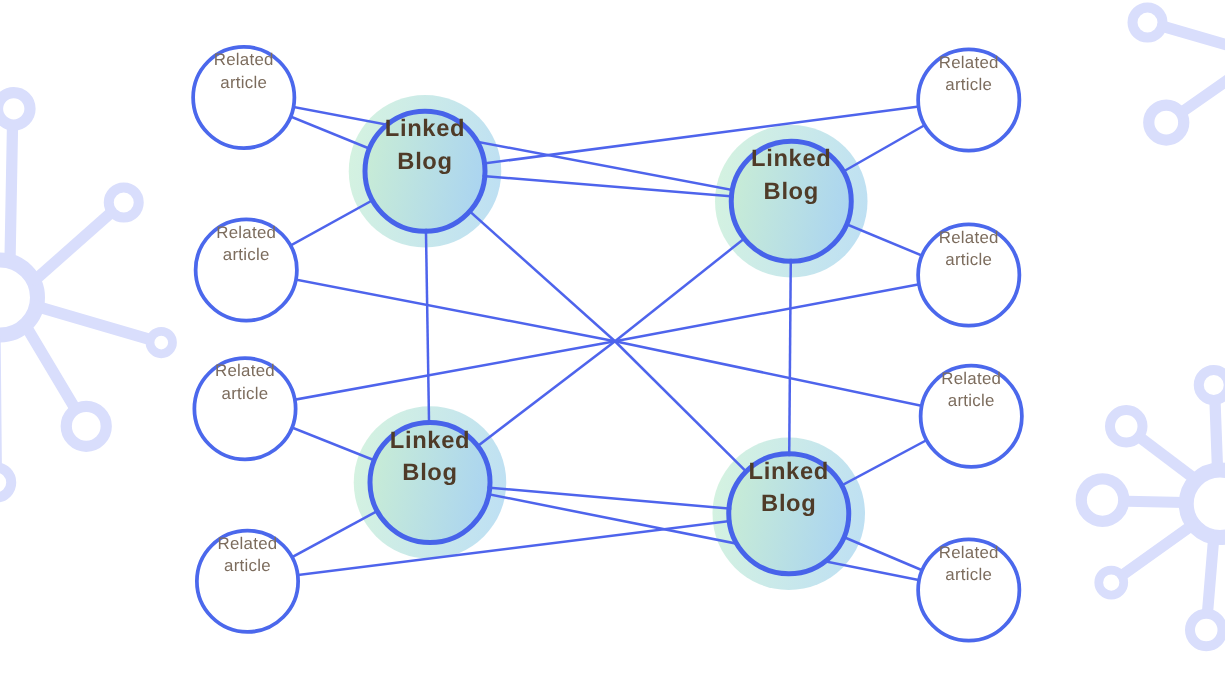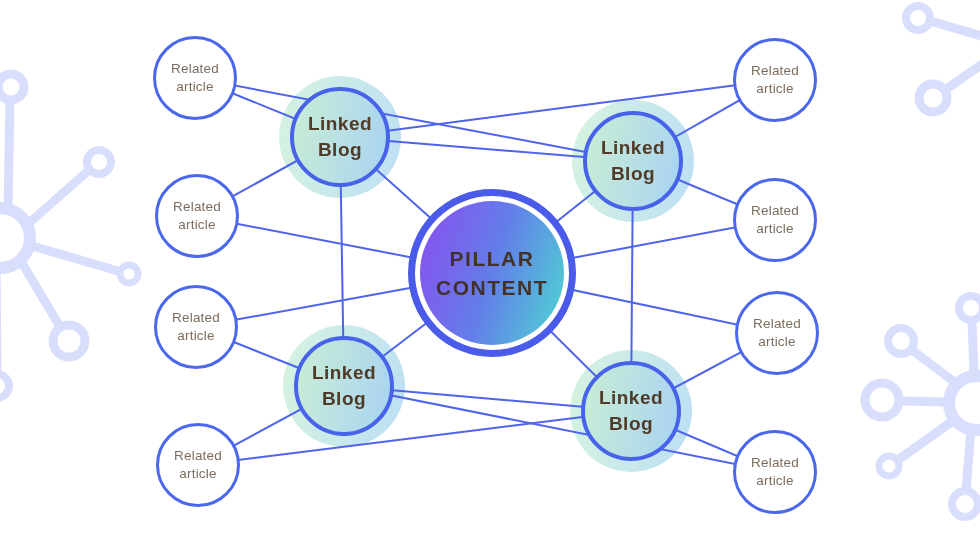--- a/index.html
+++ b/index.html
@@ -11,21 +11,21 @@
   .deco { position:absolute; left:0; top:0; z-index:0; }
   .deco * { stroke: var(--decoration,#d9defc); fill:none; stroke-linecap:round; }
   .halo {
     position:absolute; border-radius:50%; z-index:1; opacity:.72;
     background: linear-gradient(100deg, var(--halo-grad-start,#c6efd3), var(--halo-grad-end,#a3d2f0));
   }
   .edges { position:absolute; left:0; top:0; z-index:2; }
   .edge { stroke: var(--line,#4e64ec); stroke-width:2; }
   .node {
     position:absolute; border-radius:50%; box-sizing:border-box; z-index:3;
-    display:flex; align-items:center; justify-content:center; text-align:center;
+    display:flex; align-items:flex-start; justify-content:center; text-align:center;
   }
   .related { background:#fff; border:3px solid var(--related-stroke,#4b68ec); }
   .related .label {
     display:block; width:62px; font-size:13.5px; line-height:1.3;
     color: var(--related-text,#7c6c5d); letter-spacing:.2px;
   }
   .blog {
     border:4px solid var(--node-stroke,#4763ea);
     background: linear-gradient(100deg, var(--blog-grad-start,#c9edd5), var(--blog-grad-end,#a9d3f2));
   }
@@ -154,19 +154,14 @@
   <div class="node blog" style="left: 583px; top: 111px; height: 100px; width: 100px;">
     <span class="label">Linked Blog</span>
   </div>
   <div class="node blog" style="left: 294px; top: 336px; height: 100px; width: 100px;">
     <span class="label">Linked Blog</span>
   </div>
   <div class="node blog" style="left: 581px; top: 361px; height: 100px; width: 100px;">
     <span class="label">Linked Blog</span>
   </div>
 
-  <div class="node pillar" style="left: 408px; top: 189px; height: 168px; width: 168px;">
-    <div class="pillar-core">
-      <span class="label">PILLAR CONTENT</span>
-    </div>
-  </div>
 
 </div>
 
 </body></html>

